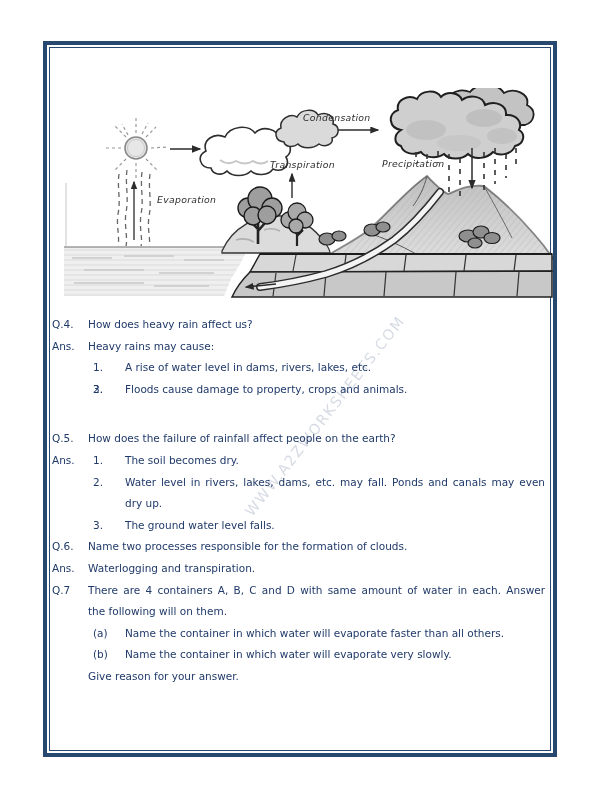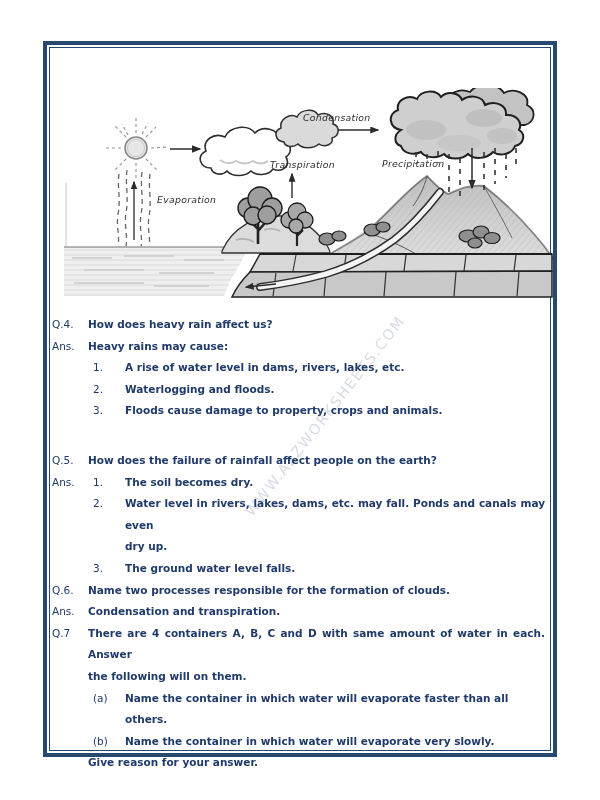--- a/index.html
+++ b/index.html
@@ -27,21 +27,21 @@
     transform:rotate(-52deg);
     font-size:14.5px;letter-spacing:1.6px;color:#aeb6c9;opacity:.5;
     z-index:1;pointer-events:none;
   }
   .content{
     position:absolute;left:0;top:314px;width:600px;z-index:2;
     font-size:10.5px;line-height:21.6px;
   }
   .row{position:relative;}
   .row .lbl{position:absolute;left:52px;top:0;}
-  .row .txt{margin-left:88px;width:457px;font-weight:bold;}
+  .row .txt{margin-left:88px;width:457px;}
   .row.i1 .lbl{left:93px;}
   .row.i1 .txt{margin-left:125px;width:420px;}
   .stretch{text-align:justify;text-align-last:justify;}
 </style>
 </head>
 <body>
 
 <div class="page">
 
   <div class="frame"></div>
@@ -219,21 +219,20 @@
         <div class="row i0">
           <span class="lbl">Ans.</span>
           <div class="txt">Heavy rains may cause:</div>
         </div>
         <div class="row i1">
           <span class="lbl">1.</span>
           <div class="txt">A rise of water level in dams, rivers, lakes, etc.</div>
         </div>
         <div class="row i1">
           <span class="lbl">2.</span>
-          <div class="txt">Waterlogging and floods.</div>
         </div>
         <div class="row i1">
           <span class="lbl">3.</span>
           <div class="txt">Floods cause damage to property, crops and animals.</div>
         </div>
         <div class="row i0" style="margin-top: 28px;">
           <span class="lbl">Q.5.</span>
           <div class="txt">How does the failure of rainfall affect people on the earth?</div>
         </div>
         <div class="row i0">
@@ -253,21 +252,21 @@
         <div class="row i1">
           <span class="lbl">3.</span>
           <div class="txt">The ground water level falls.</div>
         </div>
         <div class="row i0">
           <span class="lbl">Q.6.</span>
           <div class="txt">Name two processes responsible for the formation of clouds.</div>
         </div>
         <div class="row i0">
           <span class="lbl">Ans.</span>
-          <div class="txt">Condensation and transpiration.</div>
+          <div class="txt">Waterlogging and transpiration.</div>
         </div>
         <div class="row i0">
           <span class="lbl">Q.7</span>
           <div class="txt">
             <div class="stretch">There are 4 containers A, B, C and D with same amount of water in each. Answer</div>
             <div>the following will on them.</div>
           </div>
         </div>
         <div class="row i1">
           <span class="lbl">(a)</span>

